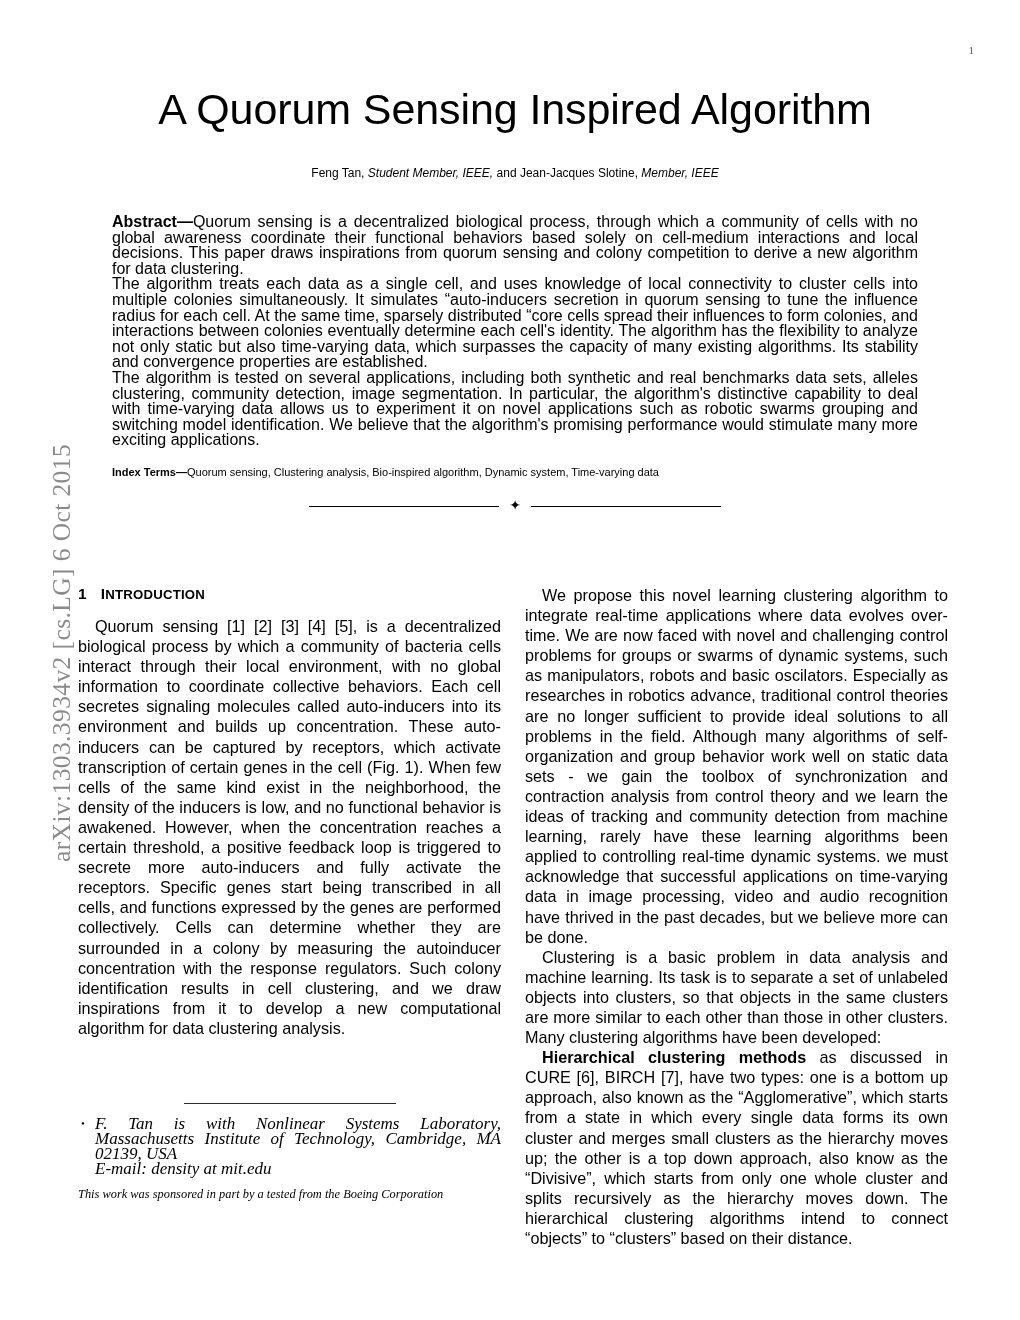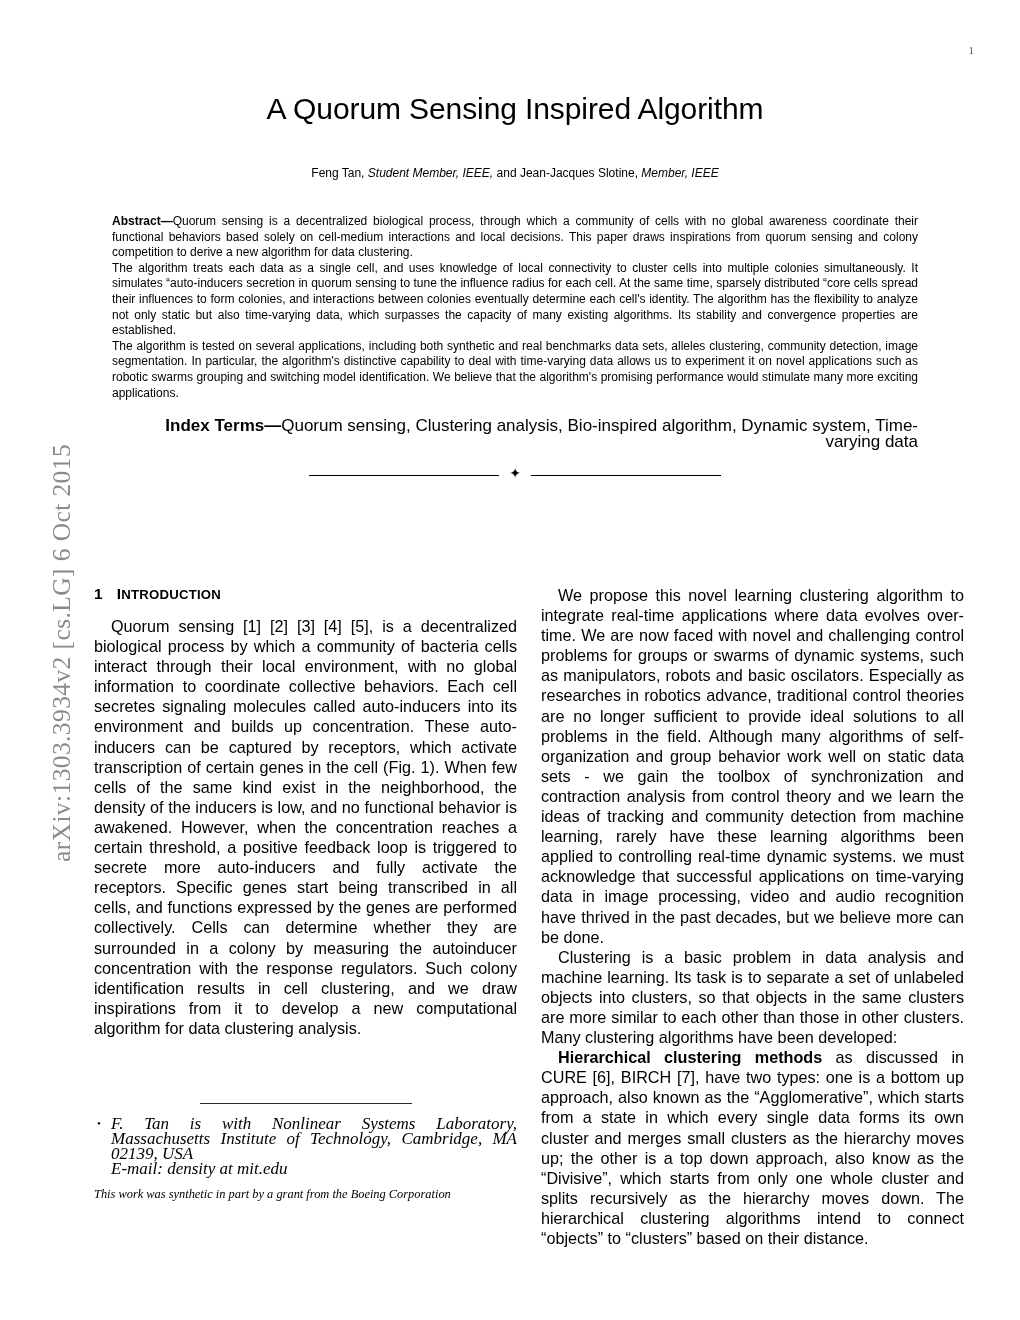--- a/index.html
+++ b/index.html
@@ -51,57 +51,57 @@
     height: 1320px;
   }
 
   
   #title-block {
     padding-top: 86px;
     text-align: center;
   }
   .title-line {
     font-family: "Liberation Sans", sans-serif;
-    font-size: 30px;
+    font-size: 43px;
     font-weight: 400;
     line-height: 46px;
     letter-spacing: -0.1px;
     color: #000;
   }
   #authors {
     margin-top: 31px;
     font-family: "Liberation Sans", sans-serif;
     font-size: 12px;
     line-height: 20px;
     color: #000;
   }
   #authors .it { font-style: italic; }
 
   
   #abstract-block {
     margin: 0 auto;
     margin-top: 31px;
     width: 806px;
     font-family: "Liberation Sans", sans-serif;
-    font-size: 12px;
+    font-size: 16px;
     line-height: 15.6px;
     text-align: justify;
     color: #000;
   }
   #abstract-block p { margin: 0; }
   #abstract-block .lead { font-weight: bold; }
 
   #index-terms {
     margin: 0 auto;
     margin-top: 17px;
     width: 806px;
     font-family: "Liberation Sans", sans-serif;
-    font-size: 17px;
+    font-size: 11px;
     line-height: 15.6px;
-    text-align: right;
+    text-align: left;
     color: #000;
   }
   #index-terms .lead { font-weight: bold; }
 
   
   #divider {
     margin: 0 auto;
     margin-top: 19px;
     width: 440px;
     display: flex;
@@ -118,21 +118,21 @@
     line-height: 1;
     color: #000;
     padding: 0 10px;
     position: relative;
     top: -1px;
   }
 
   
   #columns {
     position: absolute;
-    left: 16px;
+    left: 0;
     top: 585px;
     width: 874px;
     height: 675px;
     display: flex;
     gap: 24px;
   }
   .col {
     width: 423px;
     position: relative;
   }
@@ -258,21 +258,21 @@
 
       <div id="footnotes">
         <div id="footnote-rule"></div>
         <ul class="fn-list">
           <li>
             <span>F. Tan is with Nonlinear Systems Laboratory, Massachusetts Institute of</span>
             <span>Technology, Cambridge, MA 02139, USA</span><br>
             <span>E-mail: density at mit.edu</span>
           </li>
         </ul>
-        <div id="fn-grant">This work was synthetic in part by a grant from the Boeing Corporation</div>
+        <div id="fn-grant">This work was sponsored in part by a tested from the Boeing Corporation</div>
       </div>
     </div>
 
     <div class="col">
       <p class="body indent">We propose this novel learning clustering algorithm to integrate real-time applications where data evolves over-time. We are now faced with novel and challenging control problems for groups or swarms of dynamic systems, such as manipulators, robots and basic oscilators. Especially as researches in robotics advance, traditional control theories are no longer sufficient to provide ideal solutions to all problems in the field. Although many algorithms of self-organization and group behavior work well on static data sets - we gain the toolbox of synchronization and contraction analysis from control theory and we learn the ideas of tracking and community detection from machine learning, rarely have these learning algorithms been applied to controlling real-time dynamic systems. we must acknowledge that successful applications on time-varying data in image processing, video and audio recognition have thrived in the past decades, but we believe more can be done.</p>
       <p class="body indent">Clustering is a basic problem in data analysis and machine learning. Its task is to separate a set of unlabeled objects into clusters, so that objects in the same clusters are more similar to each other than those in other clusters. Many clustering algorithms have been developed:</p>
       <p class="body indent"><b>Hierarchical clustering methods</b><span> as discussed in CURE [6], BIRCH [7], have two types: one is a bottom up approach, also known as the “Agglomerative”, which starts from a state in which every single data forms its own cluster and merges small clusters as the hierarchy moves up; the other is a top down approach, also know as the “Divisive”, which starts from only one whole cluster and splits recursively as the hierarchy moves down. The hierarchical clustering algorithms intend to connect “objects” to “clusters” based on their distance.</span></p>
     </div>
 
   </div>

